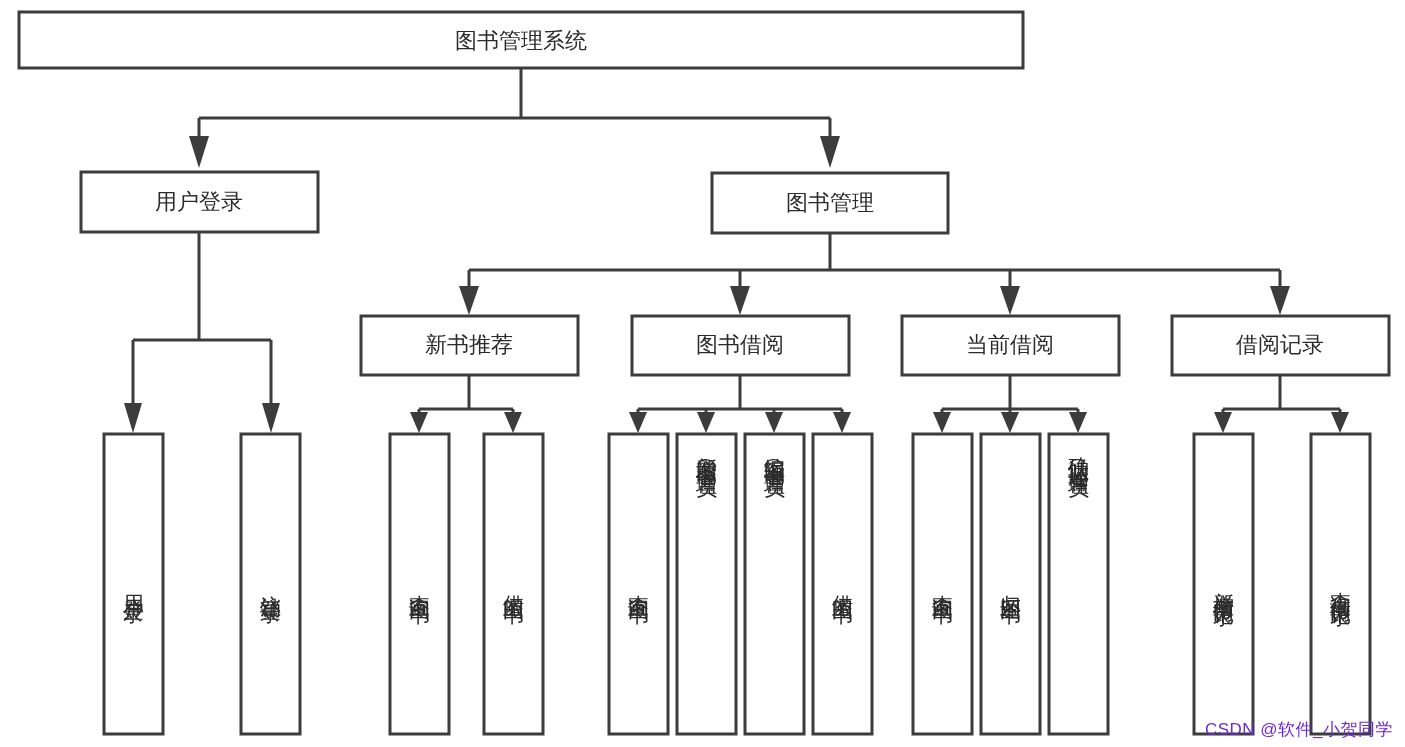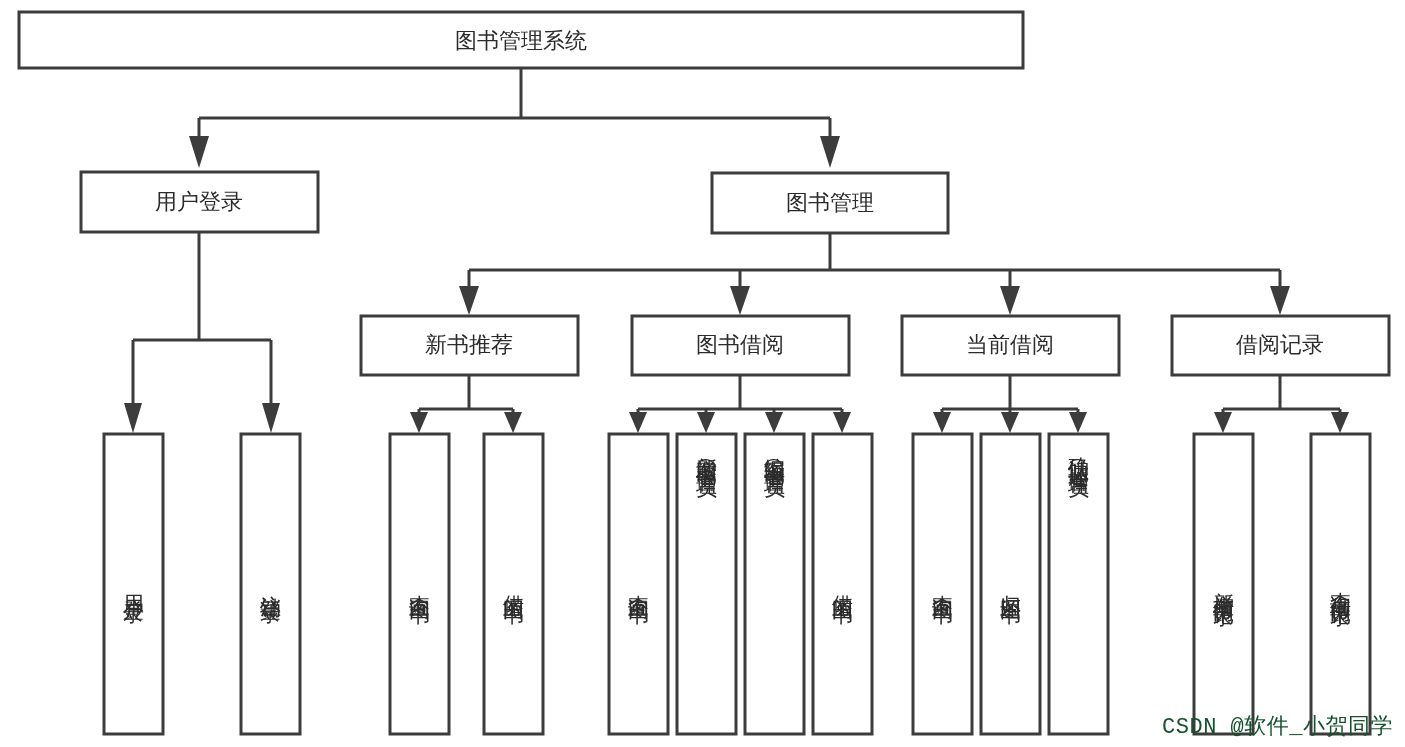--- a/index.html
+++ b/index.html
@@ -61,23 +61,23 @@
     font-size: 21px;
     line-height: 1.05;
     letter-spacing: 3px;
     color: #2b2b2b;
     white-space: nowrap;
   }
   .watermark {
     position: absolute;
     right: 8px;
     bottom: 6px;
-    font-family: Liberation Mono, monospace;
-    font-size: 22px;
-    color: #14532d;
+    font-family: Liberation Sans, sans-serif;
+    font-size: 17px;
+    color: #6d28d9;
     letter-spacing: 0.5px;
     white-space: nowrap;
   }
 </style>
 </head>
 <body>
 
 <div id="diagram-root">
 
   <svg class="flow" viewBox="0 0 1405 747">

